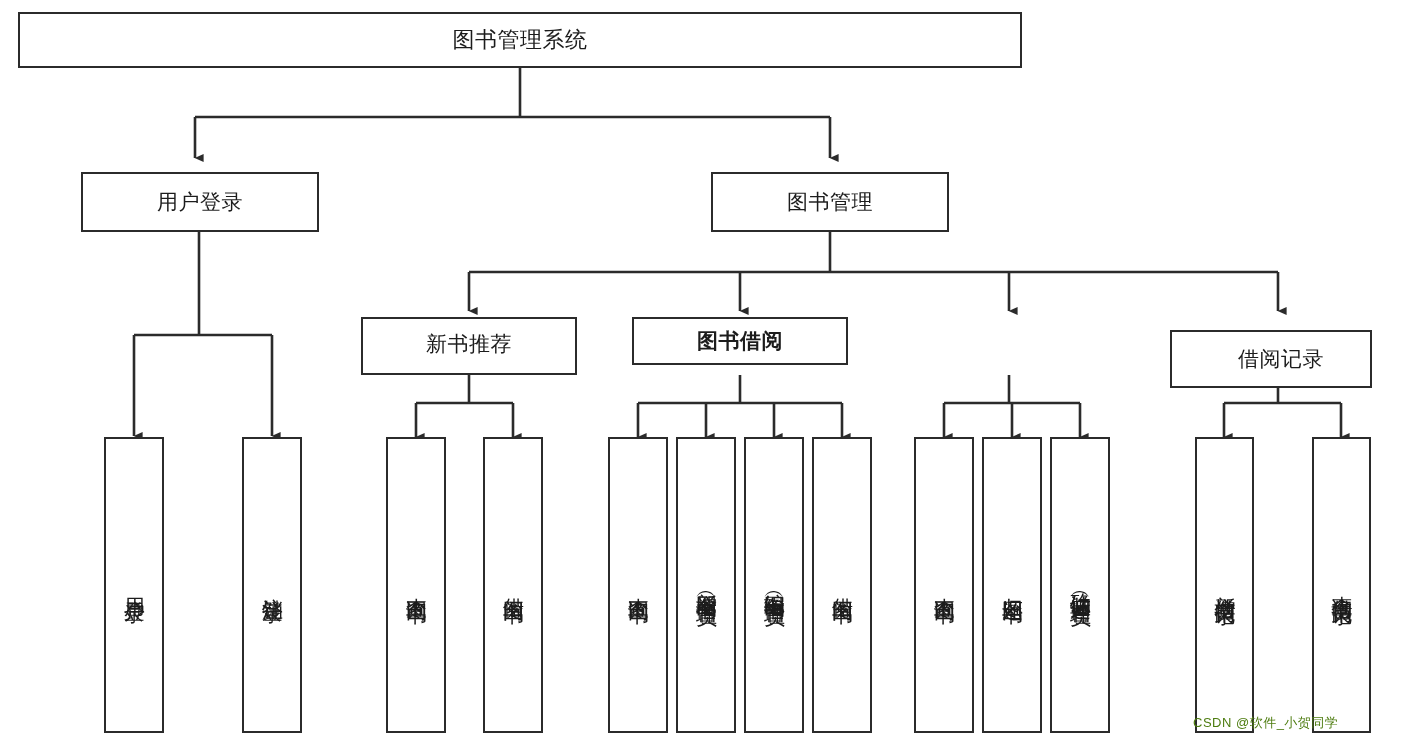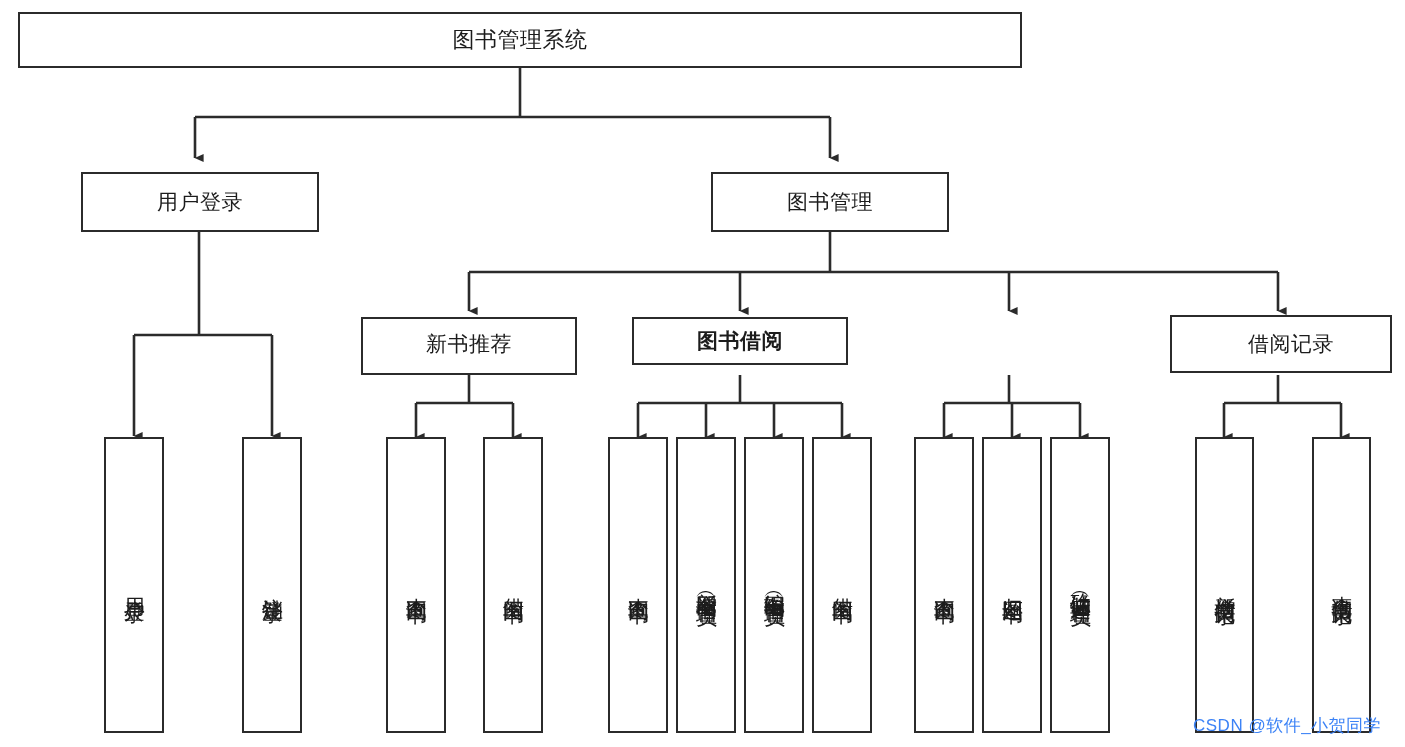--- a/index.html
+++ b/index.html
@@ -54,22 +54,22 @@
     writing-mode: vertical-rl;
     text-orientation: upright;
     font-size: 21px;
     line-height: 1.18;
     letter-spacing: 2px;
     max-height: 100%;
   }
   .node.root .label { font-size: 22px; }
   .watermark {
     position: absolute;
-    color: #3b82f6;
-    font-size: 17px;
+    color: #4d7c0f;
+    font-size: 13px;
     letter-spacing: 0.5px;
     z-index: 3;
     white-space: nowrap;
     font-family: "Liberation Sans", "DejaVu Sans", sans-serif;
   }
 </style>
 </head>
 <body>
 
 <div id="canvas">
@@ -136,21 +136,21 @@
   <div class="node horiz" style="left:711px; top:172px; width:238px; height:60px;">
     <span class="label">图书管理</span>
   </div>
 
   <div class="node horiz" style="left:361px; top:317px; width:216px; height:58px;font-family:Liberation Mono, monospace;">
     <span class="label">新书推荐</span>
   </div>
   <div class="node horiz" style="left:632px; top:317px; width:216px; height:48px;font-weight:bold;">
     <span class="label">图书借阅</span>
   </div>
-  <div class="node horiz" style="left:1170px; top:315px; width:222px; height:58px;padding-left:20px;">
+  <div class="node horiz" style="left:1170px; top:330px; width:202px; height:58px;padding-left:20px;">
     <span class="label">借阅记录</span>
   </div>
 
   <div class="node vert" style="left:104px; top:437px; width:60px; height:296px;">
     <span class="label">用户登录</span>
   </div>
   <div class="node vert" style="left:242px; top:437px; width:60px; height:296px;">
     <span class="label">注销登录</span>
   </div>
 

